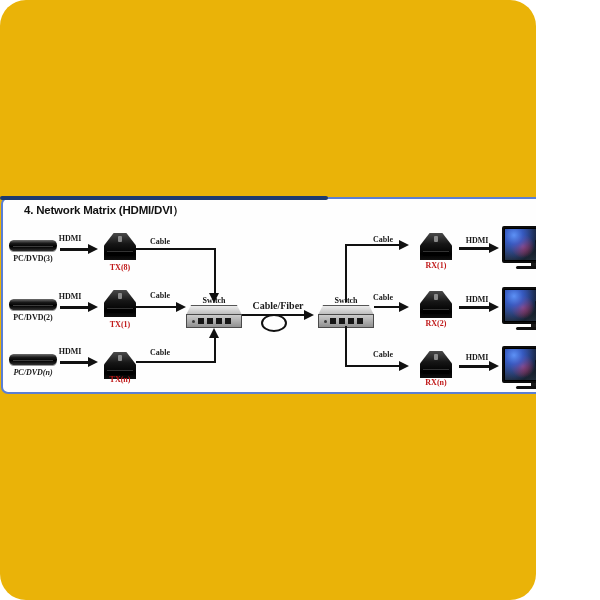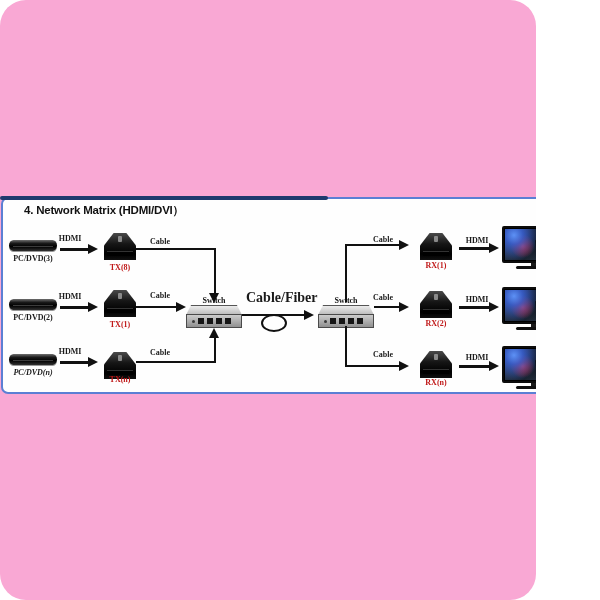--- a/index.html
+++ b/index.html
@@ -1,16 +1,16 @@
 <!DOCTYPE html>
 <html><head>
 <meta charset="utf-8">
 <style>
   html,body{margin:0;padding:0;background:#fff;}
-  .stage{position:relative;width:536px;height:600px;background:#f9a8d4;overflow:hidden;
+  .stage{position:relative;width:536px;height:600px;background:#eab308;overflow:hidden;
          font-family:"Liberation Serif",serif;border-radius:26px;}
   
   .frame{position:absolute;left:1px;top:197px;width:591px;height:193px;
          border:2px solid #5b7fd4;border-radius:7px;background:#fefefe;}
   .navy-bar{position:absolute;left:0;top:196px;width:328px;height:4px;background:#1e3a6e;border-radius:2px;}
   .title{position:absolute;left:24px;top:203px;font-family:"Liberation Sans",sans-serif;
          font-weight:bold;font-size:11.5px;color:#111;letter-spacing:-0.2px;}
   
   .lbl{position:absolute;font-weight:bold;font-size:8px;color:#1a1a1a;text-align:center;line-height:9px;}
   .lbl.red{color:#c01818;}
@@ -113,21 +113,21 @@
     <div class="sw-top"></div>
     <div class="sw-front">
       <div class="sw-dot"></div>
       <div class="sw-port"></div>
       <div class="sw-port"></div>
       <div class="sw-port"></div>
       <div class="sw-port"></div>
     </div>
   </div>
 
-  <div class="lbl" style="left:246px;top:293px;width:64px;font-size:14px;">Cable/Fiber</div>
+  <div class="lbl" style="left:246px;top:301px;width:64px;font-size:10px;">Cable/Fiber</div>
   <div class="loop" style="left:261px;top:314px;"></div>
   <div class="hl" style="left:242px;top:314px;width:62px;"></div>
   <div class="ar right" style="left:304px;top:310px;"></div>
 
   <div class="switch" style="left:318px;top:302px;">
     <div class="sw-label">Switch</div>
     <div class="sw-top"></div>
     <div class="sw-front">
       <div class="sw-dot"></div>
       <div class="sw-port"></div>

